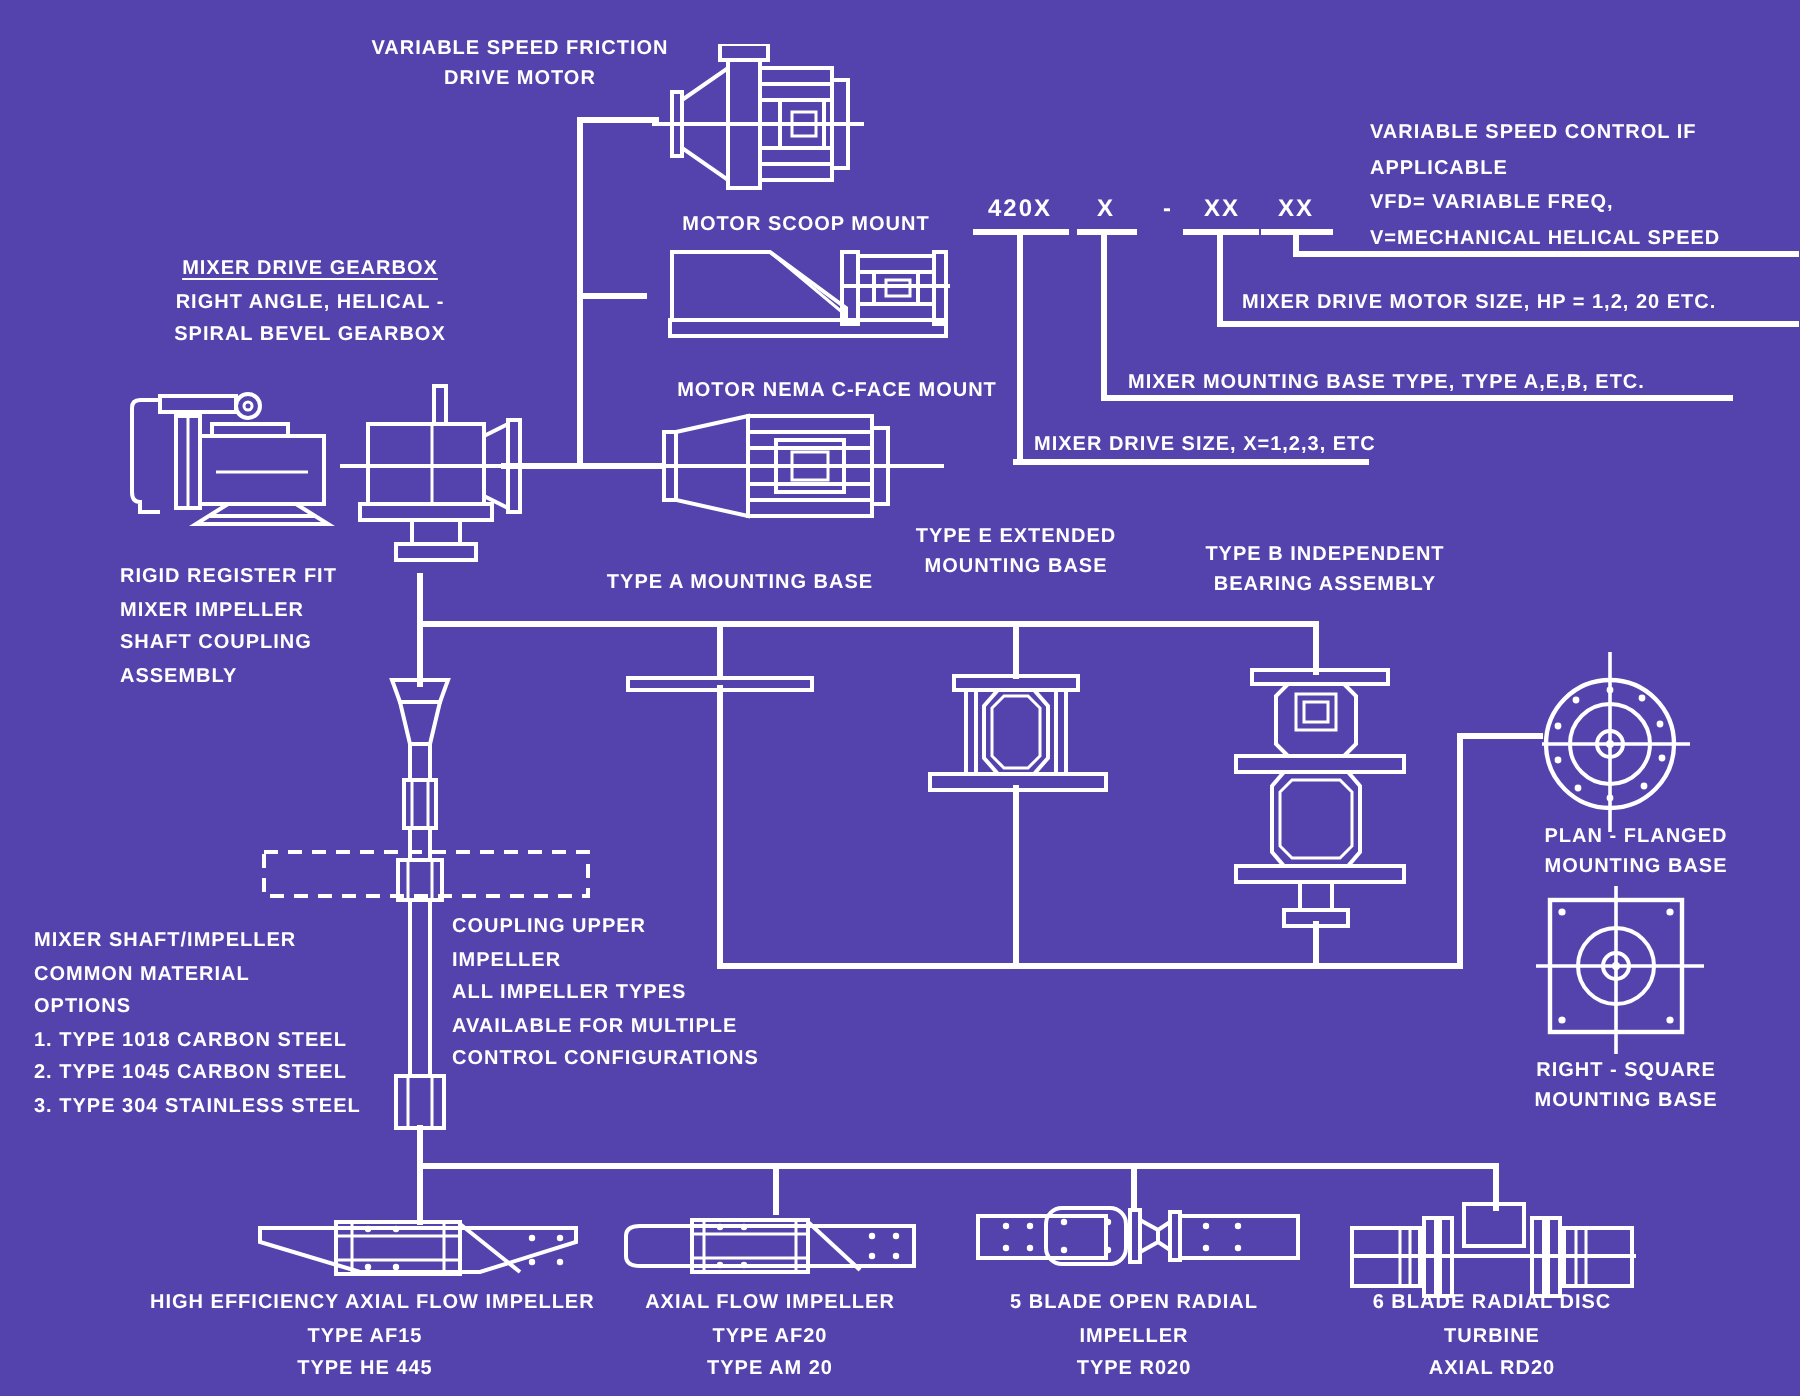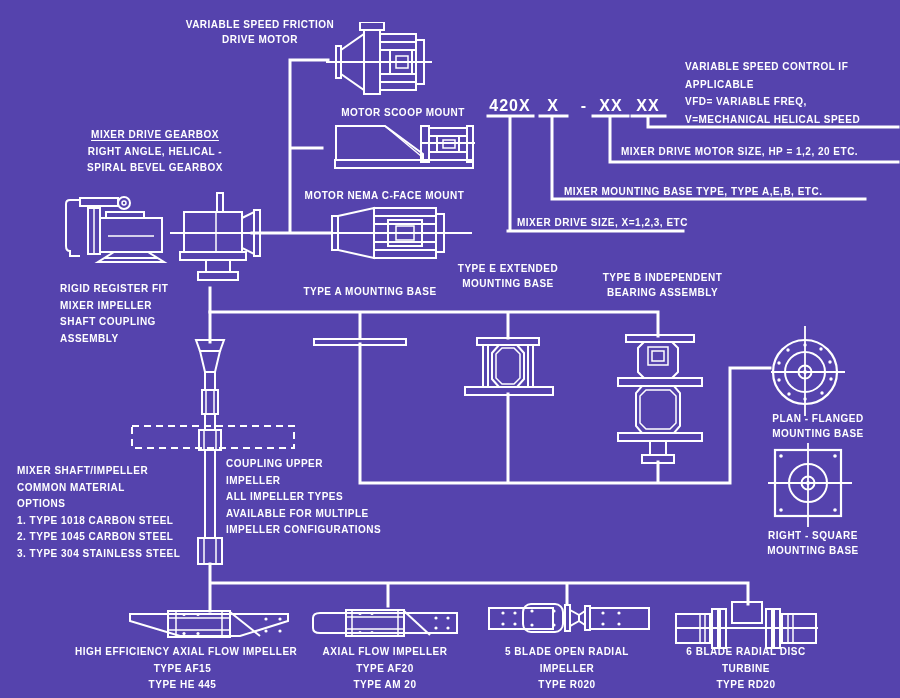--- a/index.html
+++ b/index.html
@@ -7,21 +7,21 @@
   #stage{position:relative;width:900px;height:698px;background:#5543ad;
          font-family:"Liberation Sans",sans-serif;}
   svg{position:absolute;display:block;}
   .lbl{position:absolute;color:#ffffff;font-size:10px;font-weight:bold;
        letter-spacing:.5px;line-height:15px;white-space:nowrap;}
   .c{text-align:center;}
   .r{}
   .lh16 div{line-height:16.5px;}
   .lh15 div{line-height:15px;}
   .u{text-decoration:underline;text-underline-offset:2px;}
-  .code{position:absolute;top:97px;color:#fff;font-size:16px;font-weight:bold;
+  .code{position:absolute;top:97px;color:#fff;font-size:12px;font-weight:bold;
         letter-spacing:1px;text-align:center;}
 </style>
 </head>
 <body>
 
 <div id="stage" style="background: rgb(85, 67, 173); padding-left: 19px;">
 
   <svg style="left:0;top:0" width="900" height="698" viewBox="0 0 900 698">
     <g stroke="#ffffff" stroke-width="3" fill="none" stroke-linecap="square">
 
@@ -284,21 +284,21 @@
   </div>
 
   <div class="lbl c lh16" style="left:70px;top:127px;width:170px">
     <div class="u">MIXER DRIVE GEARBOX</div>
     <div>RIGHT ANGLE, HELICAL -</div>
     <div>SPIRAL BEVEL GEARBOX</div>
   </div>
 
   <div class="lbl c" style="left:318px;top:105px;width:170px">MOTOR SCOOP MOUNT</div>
 
-  <div class="lbl c" style="left:282px;top:188px;width:205px">MOTOR NEMA C-FACE MOUNT</div>
+  <div class="lbl c" style="left:316px;top:188px;width:205px">MOTOR NEMA C-FACE MOUNT</div>
 
   <span class="code" style="left:489px;width:42px">420X</span>
   <span class="code" style="left:539px;width:28px">X</span>
   <span class="code" style="left:577px;width:14px">-</span>
   <span class="code" style="left:593px;width:36px">XX</span>
   <span class="code" style="left:630px;width:36px">XX</span>
 
   <div class="lbl" style="left:685px;top:58px;line-height:17.5px">
     <div>VARIABLE SPEED CONTROL IF</div>
     <div>APPLICABLE</div>
@@ -346,21 +346,21 @@
     <div>1. TYPE 1018 CARBON STEEL</div>
     <div>2. TYPE 1045 CARBON STEEL</div>
     <div>3. TYPE 304 STAINLESS STEEL</div>
   </div>
 
   <div class="lbl lh16" style="left:226px;top:456px">
     <div>COUPLING UPPER</div>
     <div>IMPELLER</div>
     <div>ALL IMPELLER TYPES</div>
     <div>AVAILABLE FOR MULTIPLE</div>
-    <div>IMPELLER CONFIGURATIONS</div>
+    <div>CONTROL CONFIGURATIONS</div>
   </div>
 
   <div class="lbl c lh16" style="left:75px;top:644px;width:215px">
     <div>HIGH EFFICIENCY AXIAL FLOW IMPELLER</div>
     <div>TYPE AF15</div>
     <div>TYPE HE 445</div>
   </div>
 
   <div class="lbl c lh16" style="left:305px;top:644px;width:160px">
     <div>AXIAL FLOW IMPELLER</div>
@@ -370,16 +370,16 @@
 
   <div class="lbl c lh16" style="left:487px;top:644px;width:160px">
     <div>5 BLADE OPEN RADIAL</div>
     <div>IMPELLER</div>
     <div>TYPE R020</div>
   </div>
 
   <div class="lbl c lh16" style="left:666px;top:644px;width:160px">
     <div>6 BLADE RADIAL DISC</div>
     <div>TURBINE</div>
-    <div>TYPE RD20</div>
+    <div>AXIAL RD20</div>
   </div>
 
 </div>
 
 </body></html>

